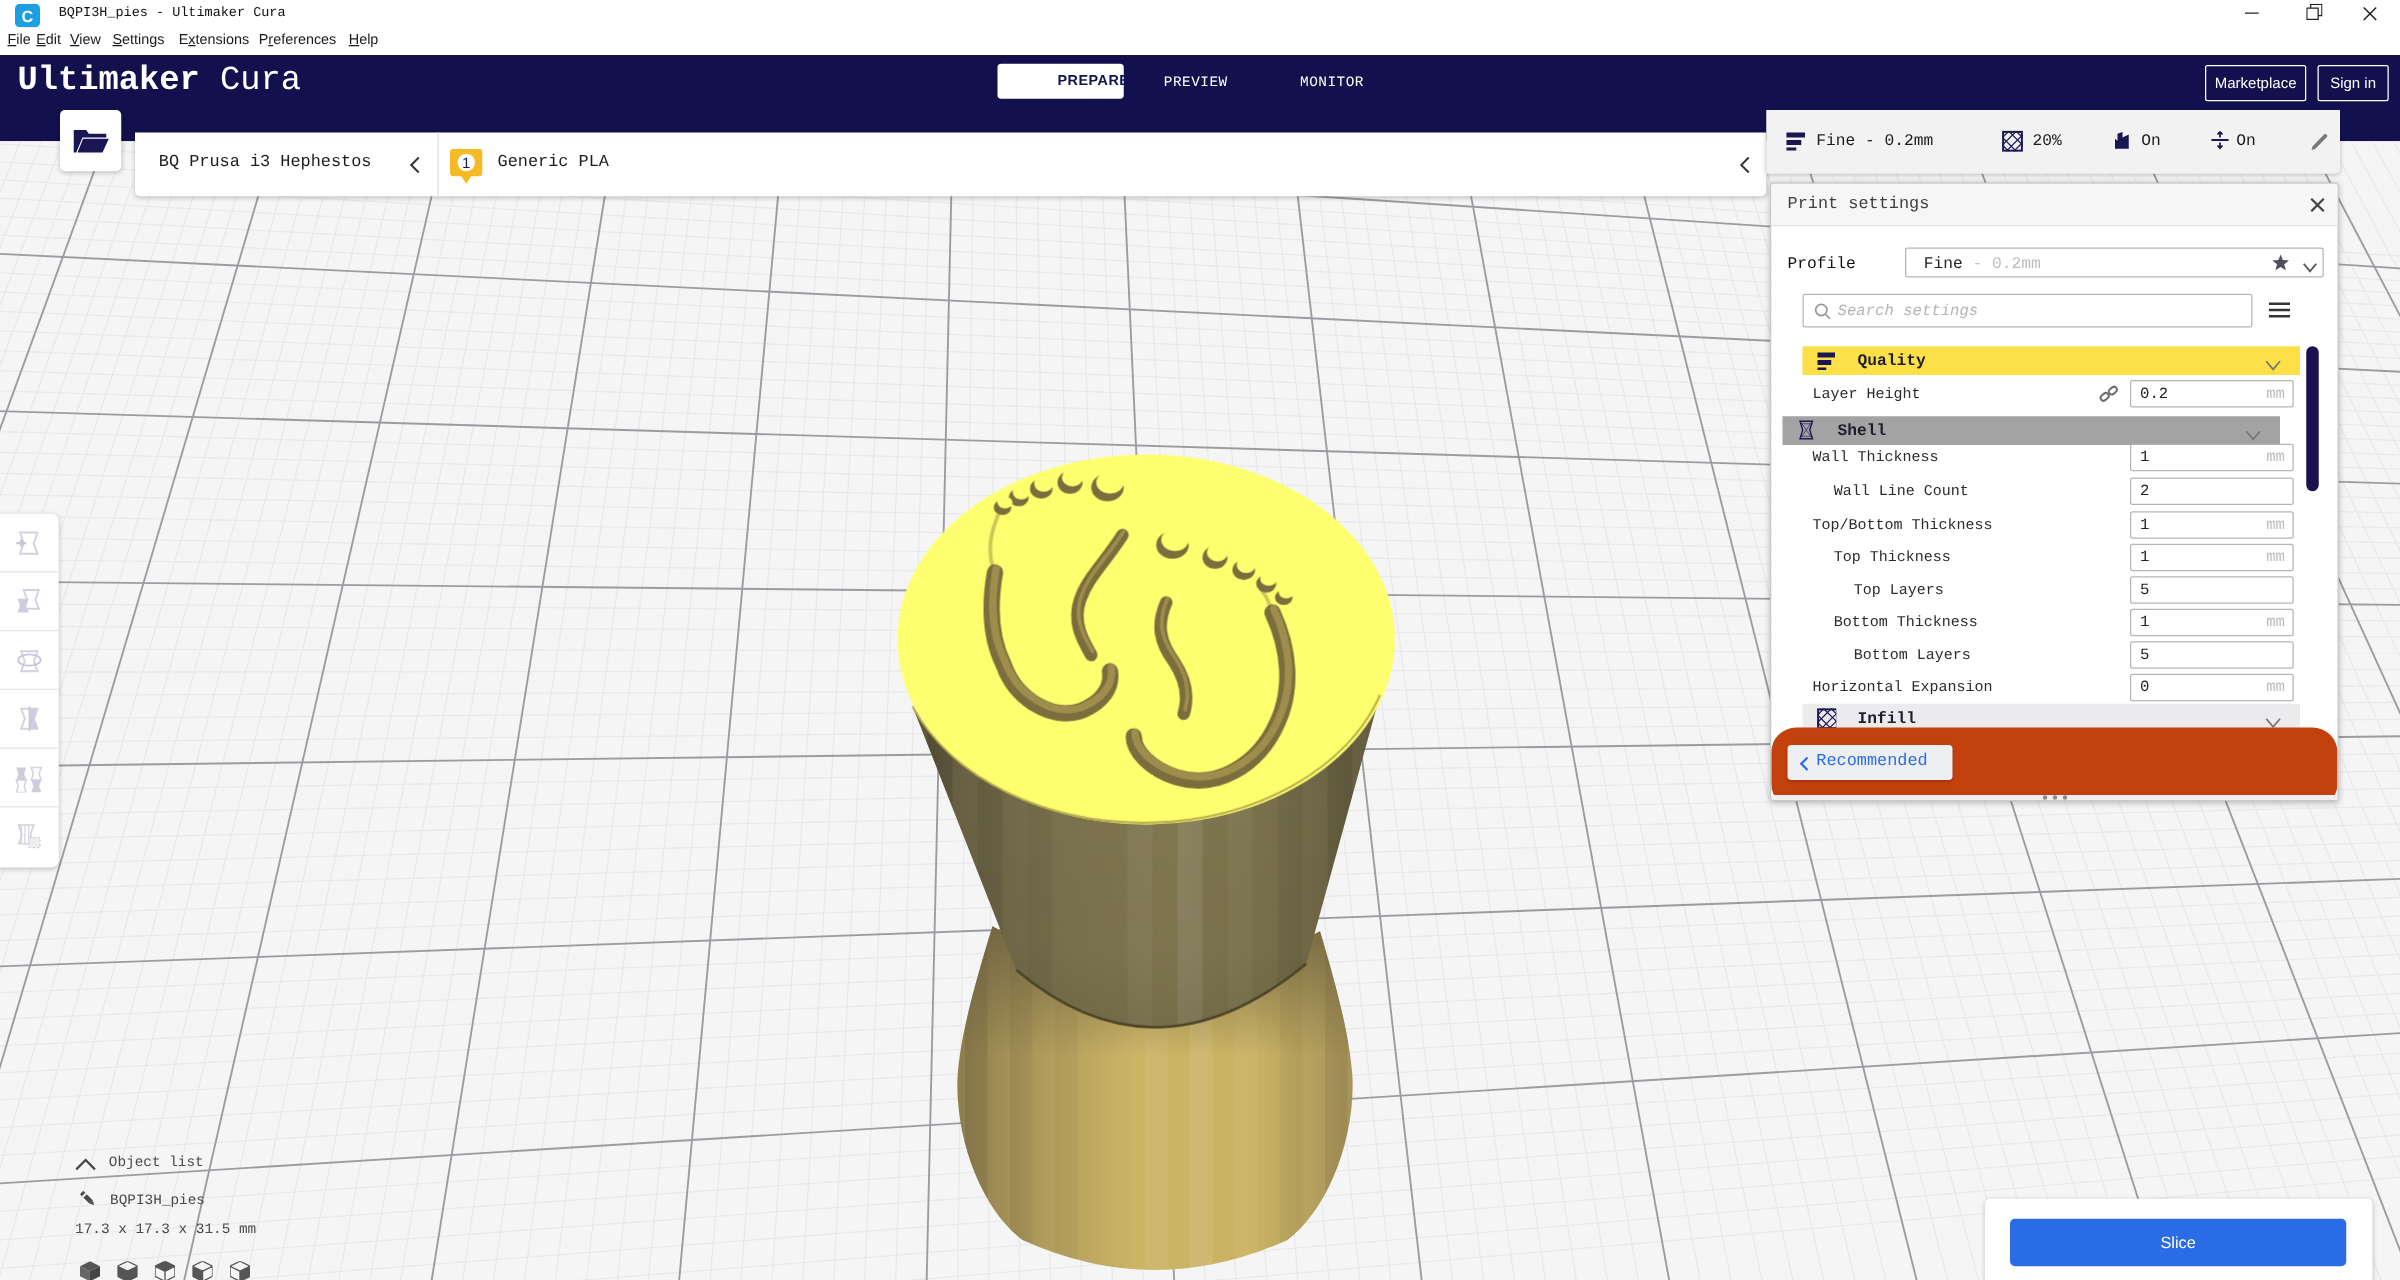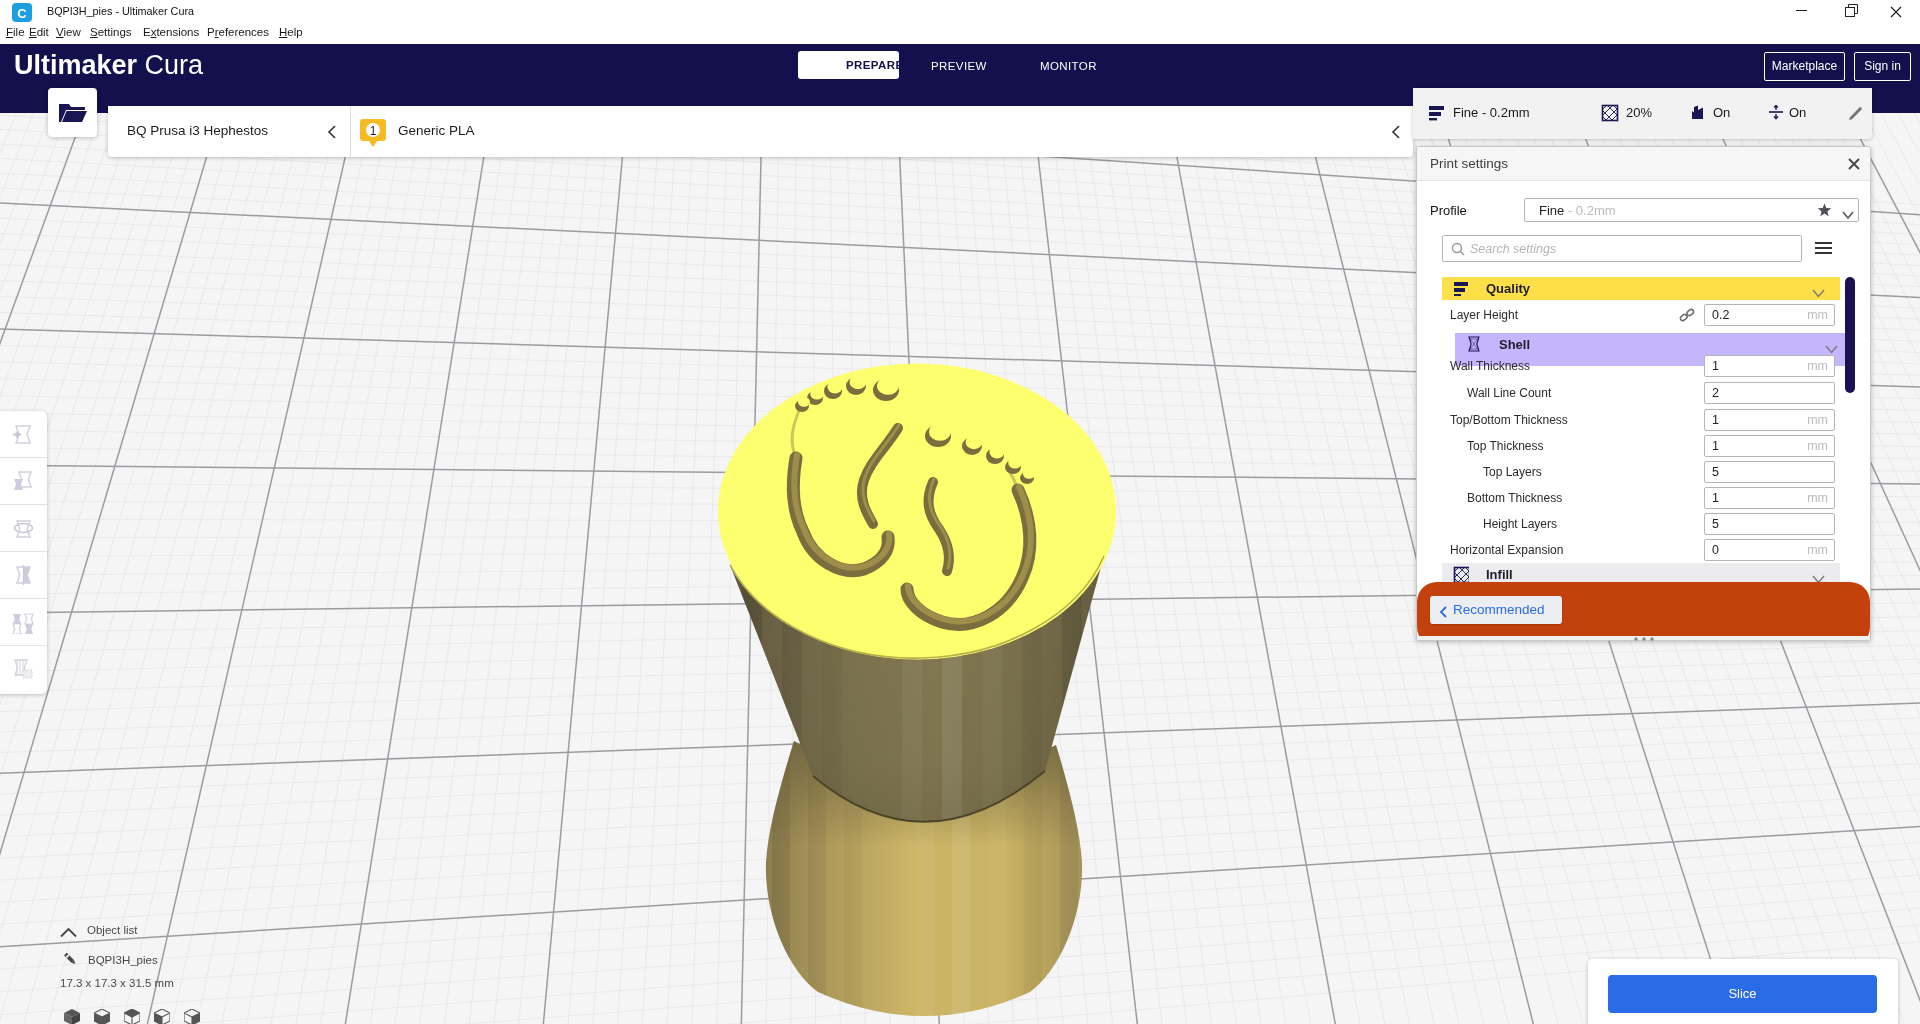--- a/index.html
+++ b/index.html
@@ -3,21 +3,21 @@
 
 * { margin:0; padding:0; box-sizing:border-box; }
 html,body { width:1920px; height:1024px; overflow:hidden; font-family:"Liberation Sans",sans-serif; background:#fff; }
 .abs { position:absolute; }
 #titlebar { position:absolute; left:0; top:0; width:1920px; height:22px; background:#fff; }
 #menubar { position:absolute; left:0; top:22px; width:1920px; height:22px; background:#fff; font-size:11.5px; color:#1a1a1a;padding-left:44px; }
 .menuitem { position:absolute; top:4px; }
 #header { position:absolute; left:0; top:44px; width:1920px; height:69px; background:#13104e; }
 #viewport { position:absolute; left:0; top:113px; width:1920px; height:911px; background:#f5f5f6; overflow:hidden; }
 .card { position:absolute; background:#fff; border-radius:4px; box-shadow:0 1px 4px rgba(0,0,0,0.22); }
-.icontxt { white-space:nowrap; }
+.icontxt { white-space:nowrap;font-family:Liberation Mono, monospace; }
 
 </style></head><body>
 <div id="titlebar">
 <div class="abs" style="left:12px;top:3px;"><svg width="20" height="19" viewBox="0 0 20 19" style="">
         <rect x="0" y="0" width="20" height="19" rx="4" fill="#1b9fe0"></rect>
         <text x="10" y="14.5" font-size="13" font-weight="bold" fill="#fff" text-anchor="middle" font-family="Liberation Sans">C</text>
       </svg></div>
 <div class="abs icontxt" style="left:47px;top:5px;font-size:10.8px;color:#111;">BQPI3H_pies - Ultimaker Cura</div>
 <div class="abs" style="left:1796px;top:10px;width:11px;height:1px;background:#222;"></div>
 <div class="abs" style="left:1845px;top:3px;"><svg width="13" height="13" viewBox="0 0 13 13" style="">
@@ -450,21 +450,21 @@
     <div class="abs" style="left:262px;top:161px;"><svg width="16" height="14" viewBox="0 0 16 14" style="">
         <g stroke="#6f6f6f" stroke-width="1.7" fill="none">
           <rect x="1.2" y="7.2" width="7" height="4.6" rx="2.3" transform="rotate(-38 4.7 9.5)"></rect>
           <rect x="7.8" y="2.2" width="7" height="4.6" rx="2.3" transform="rotate(-38 11.3 4.5)"></rect>
         </g>
       </svg></div>
     <div class="abs" style="left:287px;top:157px;width:131px;height:22px;border:1px solid #b5b5b5;border-radius:2px;background:#fff;">
       <span class="abs icontxt" style="left:7px;top:3px;font-size:12.5px;color:#222;">0.2</span>
       <span class="abs icontxt" style="right:6px;top:3px;font-size:12.5px;color:#bcbcbc;">mm</span>
     </div>
-<div class="abs" style="left:38px;top:186px;width:398px;height:33px;background:#c4b5fd;">
+<div class="abs" style="left:9px;top:186px;width:398px;height:23px;background:#a3a3a3;">
       <div class="abs" style="left:11px;top:3px;"><svg width="16" height="17" viewBox="0 0 16 17" style="">
           <path d="M3,1 L13,1 L10.8,8 L13,15 L3,15 L5.2,8 Z" fill="none" stroke="#1a1653" stroke-width="1.1"></path>
           <path d="M4.2,2.5 l7.6,11 M11.8,2.5 l-7.6,11 M3.6,13 l8.8,0 M3.6,3 l8.8,0" stroke="#1a1653" stroke-width="0.5"></path>
         </svg></div>
       <div class="abs icontxt" style="left:44px;top:4px;font-size:13px;font-weight:bold;color:#1d1d2b;">Shell</div>
       <div class="abs" style="left:370px;top:7px;"><svg width="13" height="9" viewBox="0 0 13 9" style="">
           <path d="M1,1 L6.5,7.5 L12,1" fill="none" stroke="#777" stroke-width="1.4"></path>
         </svg></div>
     </div>
 <div class="abs icontxt" style="left:33px;top:212px;font-size:12px;color:#2b2b2b;">Wall Thickness</div>
@@ -488,21 +488,21 @@
     </div>
 <div class="abs icontxt" style="left:66px;top:318px;font-size:12px;color:#2b2b2b;">Top Layers</div>
     <div class="abs" style="left:287px;top:314px;width:131px;height:22px;border:1px solid #b5b5b5;border-radius:2px;background:#fff;">
       <span class="abs icontxt" style="left:7px;top:3px;font-size:12.5px;color:#222;">5</span>
     </div>
 <div class="abs icontxt" style="left:50px;top:344px;font-size:12px;color:#2b2b2b;">Bottom Thickness</div>
     <div class="abs" style="left:287px;top:340px;width:131px;height:22px;border:1px solid #b5b5b5;border-radius:2px;background:#fff;">
       <span class="abs icontxt" style="left:7px;top:3px;font-size:12.5px;color:#222;">1</span>
       <span class="abs icontxt" style="right:6px;top:3px;font-size:12.5px;color:#bcbcbc;">mm</span>
     </div>
-<div class="abs icontxt" style="left:66px;top:370px;font-size:12px;color:#2b2b2b;">Height Layers</div>
+<div class="abs icontxt" style="left:66px;top:370px;font-size:12px;color:#2b2b2b;">Bottom Layers</div>
     <div class="abs" style="left:287px;top:366px;width:131px;height:22px;border:1px solid #b5b5b5;border-radius:2px;background:#fff;">
       <span class="abs icontxt" style="left:7px;top:3px;font-size:12.5px;color:#222;">5</span>
     </div>
 <div class="abs icontxt" style="left:33px;top:396px;font-size:12px;color:#2b2b2b;">Horizontal Expansion</div>
     <div class="abs" style="left:287px;top:392px;width:131px;height:22px;border:1px solid #b5b5b5;border-radius:2px;background:#fff;">
       <span class="abs icontxt" style="left:7px;top:3px;font-size:12.5px;color:#222;">0</span>
       <span class="abs icontxt" style="right:6px;top:3px;font-size:12.5px;color:#bcbcbc;">mm</span>
     </div>
 <div class="abs" style="left:25px;top:416px;width:398px;height:23px;background:#ececee;">
       <div class="abs" style="left:11px;top:3px;"><svg width="16" height="17" viewBox="0 0 16 17" style="">

